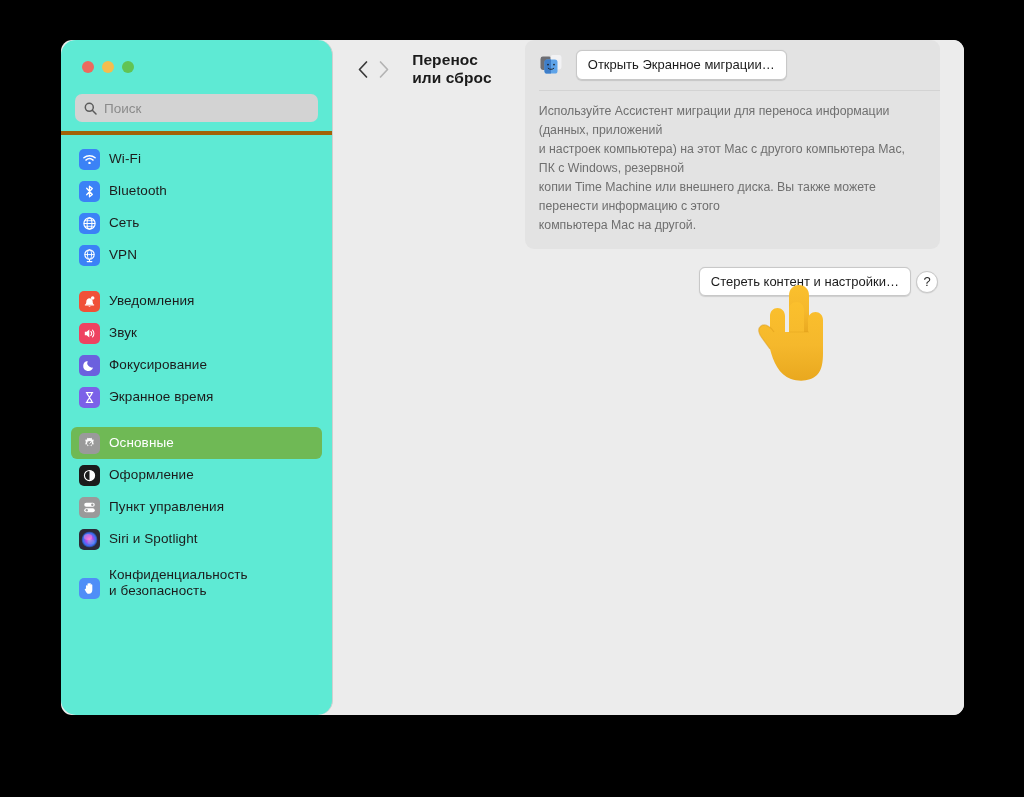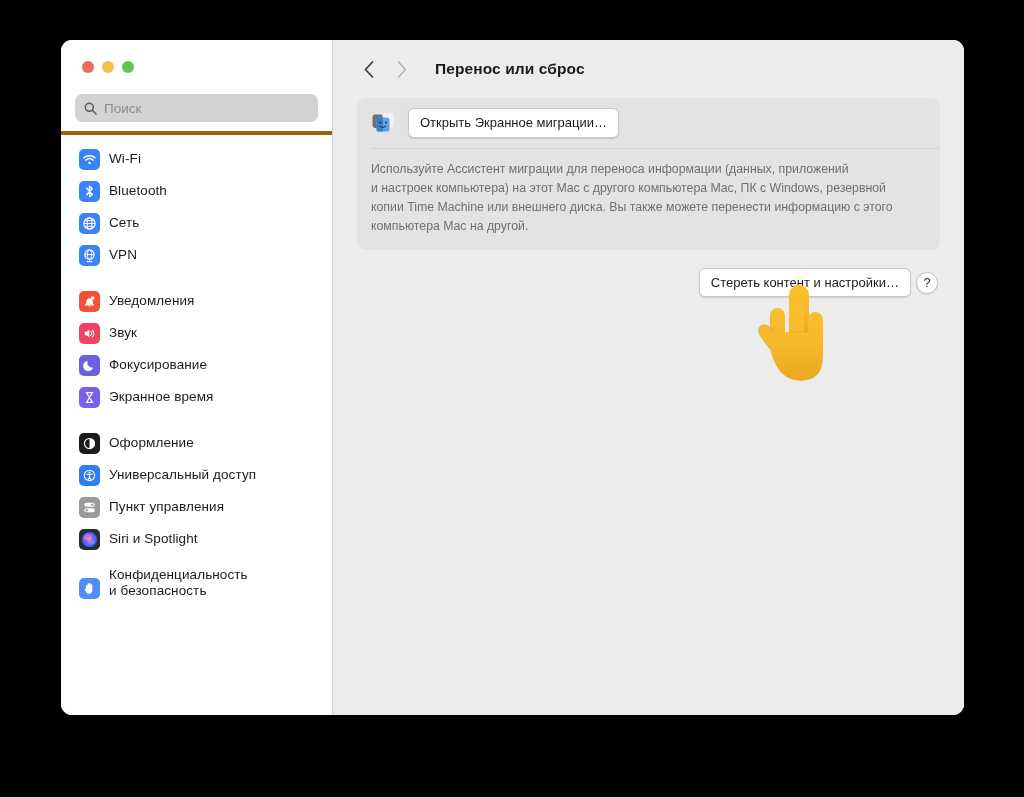--- a/index.html
+++ b/index.html
@@ -22,25 +22,26 @@
     overflow: hidden;
     display: flex;
     background: #ececec;
     box-shadow: 0 10px 38px rgba(0,0,0,0.45);
   }
 
   
   #sidebar {
     width: 272px;
     height: 100%;
-    background: #ffffff;
+    background: #5eead4;
     border-right: 1px solid #cfcfcf;
     display: flex;
     flex-direction: column;
     flex: 0 0 272px;
+    border-radius: 15px;
   }
 
   .traffic-lights {
     height: 54px;
     display: flex;
     align-items: center;
     padding-left: 21px;
     gap: 8px;
   }
   .light {
@@ -117,21 +118,20 @@
     letter-spacing: 0.1px;
     white-space: pre-line;
   }
 
   
   #content {
     flex: 1;
     height: 100%;
     background: #ececec;
     display: flex;
-    flex-direction: column;
   }
 
   .toolbar {
     height: 58px;
     display: flex;
     align-items: center;
     padding: 0 0 0 22px;
     gap: 4px;
     flex: 0 0 58px;
   }
@@ -351,41 +351,41 @@
               <path d="M4.6 2.8h6.8M4.6 13.2h6.8" stroke="#fff" stroke-width="1.3" stroke-linecap="round"></path>
               <path d="M5.4 2.9c0 2.6 2.6 3.6 2.6 5.1s-2.6 2.5-2.6 5.1M10.6 2.9c0 2.6-2.6 3.6-2.6 5.1s2.6 2.5 2.6 5.1" fill="none" stroke="#fff" stroke-width="1.3"></path>
             </svg>
           </span>
           <span class="nav-label">Экранное время</span>
         </div>
       </div>
 
       <div class="nav-group">
 
+        <div class="nav-item selected">
+          <span class="nav-icon" style="background:#9a9a9a">
+            <svg width="15" height="15" viewBox="0 0 16 16">
+              <path d="M8 2.2l1 .25.75-.65.85.5-.2 1 .7.7 1-.2.5.85-.65.75.25 1-.25 1 .65.75-.5.85-1-.2-.7.7.2 1-.85.5-.75-.65-1 .25-1-.25-.75.65-.85-.5.2-1-.7-.7-1 .2-.5-.85.65-.75-.25-1 .25-1-.65-.75.5-.85 1 .2.7-.7-.2-1 .85-.5.75.65z" fill="#fff" opacity="0.95"></path>
+              <circle cx="8" cy="8" r="2.6" fill="#9a9a9a"></circle>
+              <line x1="8" y1="8" x2="10.2" y2="6" stroke="#fff" stroke-width="1"></line>
+            </svg>
+          </span>
+          <span class="nav-label">Основные</span>
+        </div>
 
         <div class="nav-item">
           <span class="nav-icon" style="background:#1b1b1b">
             <svg width="15" height="15" viewBox="0 0 16 16">
               <circle cx="8" cy="8" r="5.4" fill="none" stroke="#fff" stroke-width="1.2"></circle>
               <path d="M8 2.6a5.4 5.4 0 0 1 0 10.8z" fill="#fff"></path>
             </svg>
           </span>
           <span class="nav-label">Оформление</span>
         </div>
 
-        <div class="nav-item">
-          <span class="nav-icon" style="background:#2f7ef0">
-            <svg width="15" height="15" viewBox="0 0 16 16">
-              <circle cx="8" cy="8" r="5.6" fill="none" stroke="#fff" stroke-width="1.1"></circle>
-              <circle cx="8" cy="4.8" r="1.05" fill="#fff"></circle>
-              <path d="M4.9 6.6h6.2M8 6.6v3.2M8 9.8l-1.6 2.6M8 9.8l1.6 2.6" stroke="#fff" stroke-width="1.1" stroke-linecap="round" fill="none"></path>
-            </svg>
-          </span>
-          <span class="nav-label">Универсальный доступ</span>
-        </div>
 
         <div class="nav-item">
           <span class="nav-icon" style="background:#9a9a9a">
             <svg width="15" height="15" viewBox="0 0 16 16">
               <rect x="2.4" y="3" width="11.2" height="4.2" rx="2.1" fill="#fff"></rect>
               <circle cx="11" cy="5.1" r="1.25" fill="#9a9a9a"></circle>
               <rect x="2.4" y="8.8" width="11.2" height="4.2" rx="2.1" fill="#fff"></rect>
               <circle cx="5" cy="10.9" r="1.25" fill="#9a9a9a"></circle>
             </svg>
           </span>

